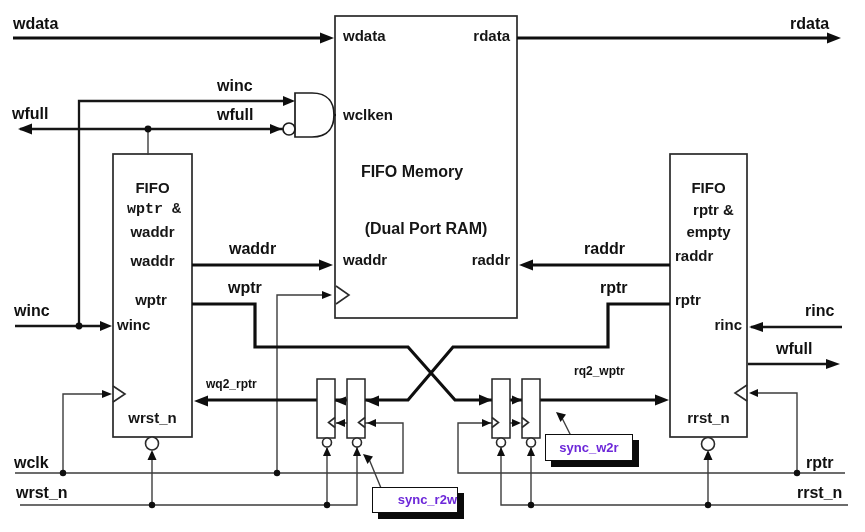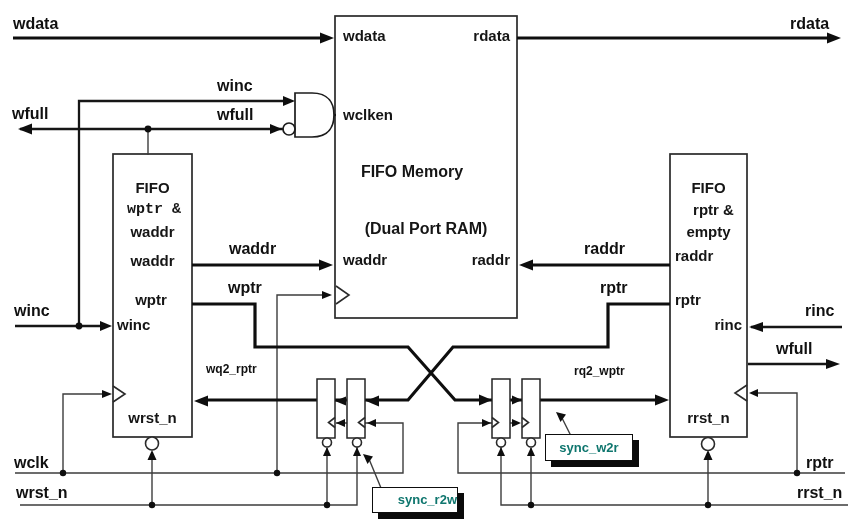--- a/index.html
+++ b/index.html
@@ -4,21 +4,21 @@
 <style>
   html,body{margin:0;padding:0;background:#fff;}
   #canvas{position:relative;width:865px;height:532px;background:#fff;overflow:hidden;
           font-family:"Liberation Sans", sans-serif;}
   #wires{position:absolute;left:0;top:0;}
   .lbl{position:absolute;font-weight:700;color:#101010;font-size:16px;line-height:1.1;white-space:nowrap;}
   .lbl.sm{font-size:12px;}
   .lbl.rt{text-align:right;}
   .blktxt{position:absolute;font-weight:700;color:#151515;font-size:15px;line-height:1.1;white-space:nowrap;}
   .syncbox{position:absolute;background:#fff;border:1.6px solid #0d0d0d;box-shadow:6px 6px 0 0 #0a0a0a;
-           font-weight:700;font-size:13px;color:#0f766e;text-align:center;}
+           font-weight:700;font-size:13px;color:#6d28d9;text-align:center;}
 </style>
 </head>
 <body>
 
 <div id="canvas">
 
   <svg id="wires" width="865" height="532" viewBox="0 0 865 532">
 
     <g>
       <rect x="335" y="16" width="182" height="302" fill="#fff" stroke="#2a2a2a" stroke-width="1.7"></rect>
@@ -156,21 +156,21 @@
   <div class="lbl" style="left:217px;top:77px;">winc</div>
   <div class="lbl" style="left:217px;top:106px;">wfull</div>
   <div class="lbl" style="left:12px;top:105px;">wfull</div>
   <div class="lbl" style="left:229px;top:240px;">waddr</div>
   <div class="lbl" style="left:228px;top:279px;">wptr</div>
   <div class="lbl" style="left:584px;top:240px;">raddr</div>
   <div class="lbl" style="left:600px;top:279px;">rptr</div>
   <div class="lbl" style="left:14px;top:302px;">winc</div>
   <div class="lbl" style="left:805px;top:302px;">rinc</div>
   <div class="lbl" style="left:776px;top:340px;">wfull</div>
-  <div class="lbl sm" style="left:206px;top:363px;">wq2_rptr</div>
+  <div class="lbl sm" style="left:206px;top:378px;">wq2_rptr</div>
   <div class="lbl sm" style="left:574px;top:365px;">rq2_wptr</div>
   <div class="lbl" style="left:14px;top:454px;">wclk</div>
   <div class="lbl" style="left:16px;top:484px;">wrst_n</div>
   <div class="lbl" style="left:806px;top:454px;">rptr</div>
   <div class="lbl" style="left:797px;top:484px;">rrst_n</div>
 
   <div class="blktxt" style="left:343px;top:28px;">wdata</div>
   <div class="blktxt rt lbl" style="left:407px;top:28px;width:103px;font-size:15px;text-align:right;">rdata</div>
   <div class="blktxt" style="left:343px;top:107px;">wclken</div>
   <div class="blktxt" style="left:335px;top:163px;width:154px;text-align:center;font-size:16px;">FIFO Memory</div>

